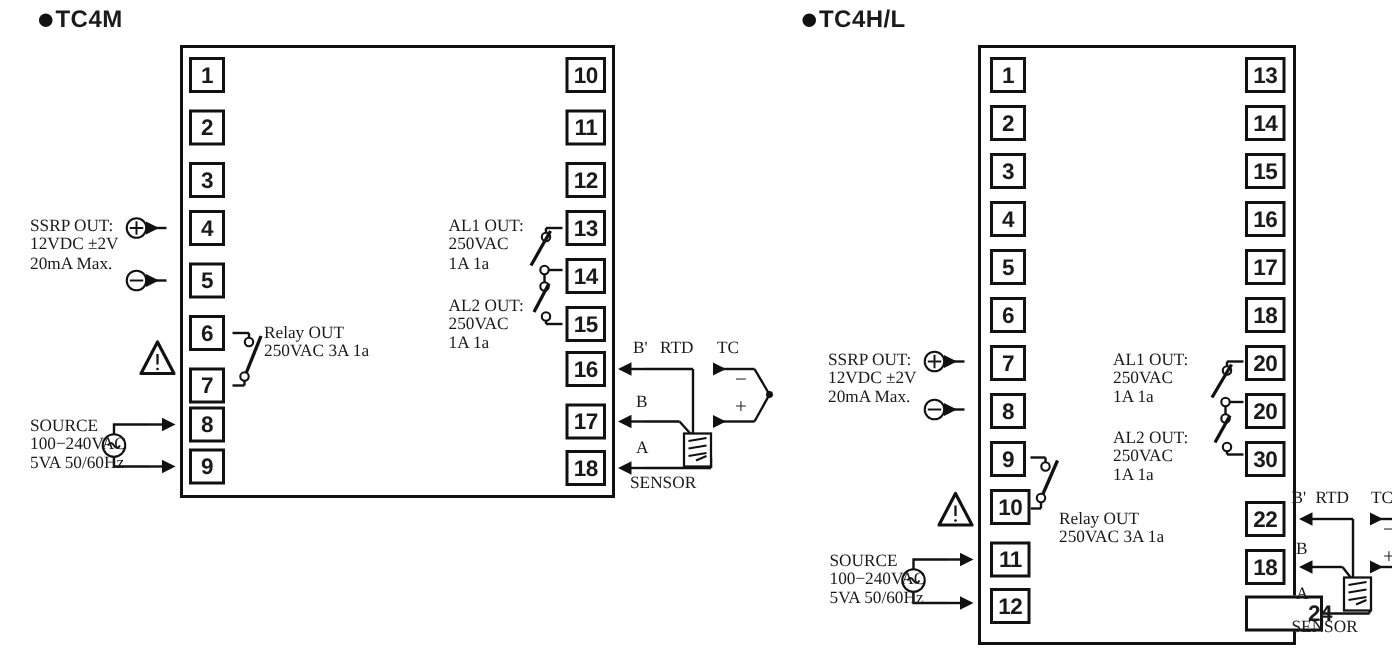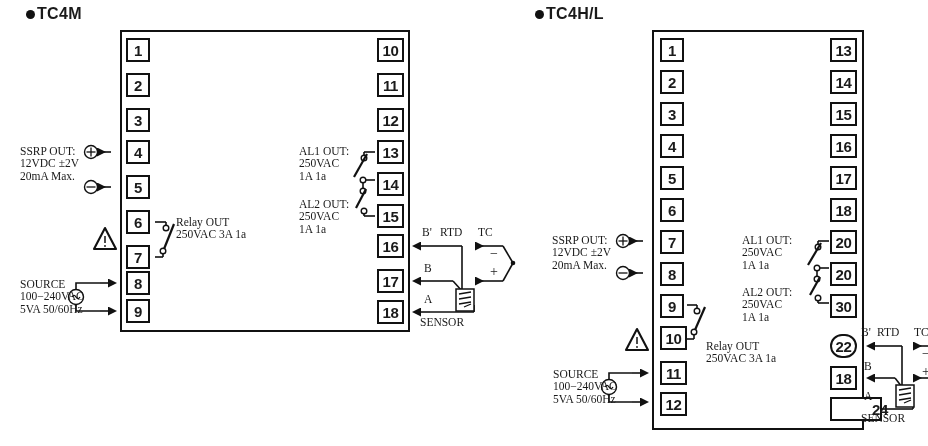--- a/index.html
+++ b/index.html
@@ -298,21 +298,21 @@
 
   <div class="term" style="left:814px; top:38px; width:27px; height:24px;">13</div>
   <div class="term" style="left:814px; top:70px; width:27px; height:24px;">14</div>
   <div class="term" style="left:814px; top:102px; width:27px; height:24px;">15</div>
   <div class="term" style="left:814px; top:134px; width:27px; height:24px;">16</div>
   <div class="term" style="left:814px; top:166px; width:27px; height:24px;">17</div>
   <div class="term" style="left:814px; top:198px; width:27px; height:24px;">18</div>
   <div class="term" style="left:814px; top:230px; width:27px; height:24px;">20</div>
   <div class="term" style="left:814px; top:262px; width:27px; height:24px;">20</div>
   <div class="term" style="left:814px; top:294px; width:27px; height:24px;">30</div>
-  <div class="term" style="left:814px; top:334px; width:27px; height:24px;border-radius:12px;">22</div>
+  <div class="term" style="left:814px; top:334px; width:27px; height:24px;">22</div>
   <div class="term" style="left:814px; top:366px; width:27px; height:24px;">18</div>
   <div class="term" style="left:814px; top:397px; width:27px; height:24px;padding-left:48px;">24</div>
 
   <div class="lbl" style="left:536px; top:234px;">SSRP OUT:
 12VDC ±2V
 20mA Max.</div>
   <div class="lbl" style="left:690px; top:340px;">Relay OUT
 250VAC 3A 1a</div>
   <div class="lbl" style="left:537px; top:368px;">SOURCE
 100−240VAC

